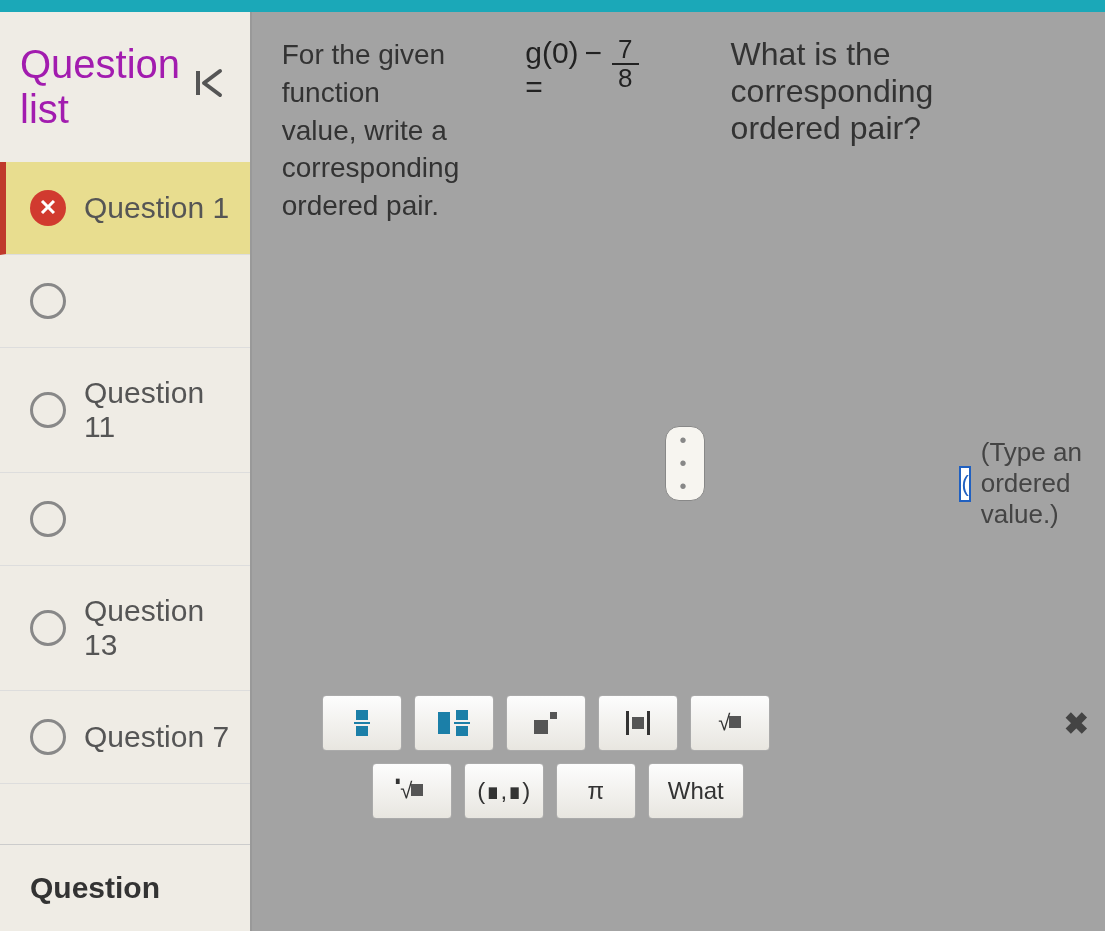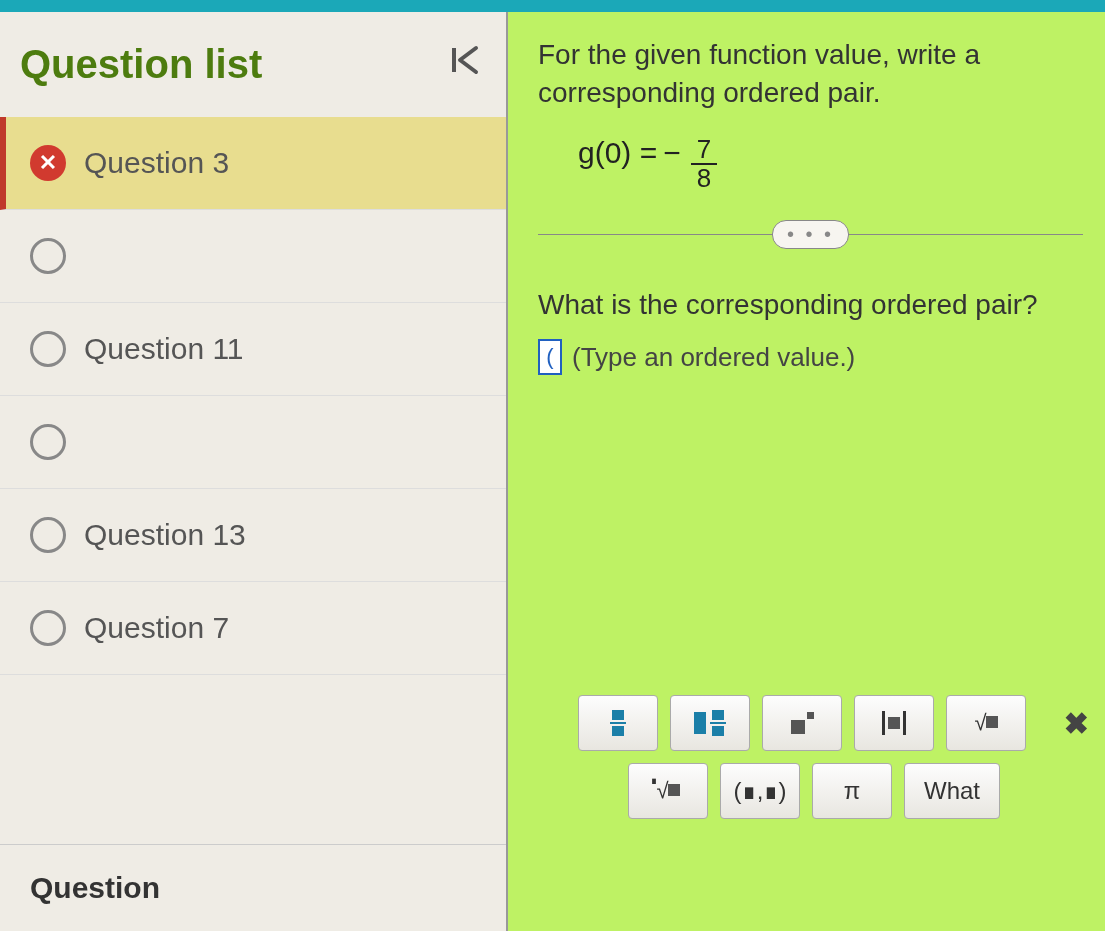--- a/index.html
+++ b/index.html
@@ -27,22 +27,22 @@
   background: #efece5;
 }
 .sidebar-header {
   display: flex;
   align-items: center;
   justify-content: space-between;
   padding: 30px 24px 30px 20px;
 }
 .sidebar-title {
   font-size: 40px;
-  color: #4d7c0f;
-  font-weight: 700;
+  color: #a21caf;
+  font-weight: 400;
 }
 .collapse-icon {
   font-size: 38px;
   color: #555;
   font-weight: bold;
   cursor: pointer;
 }
 .q-list {
   flex: 1;
   overflow: hidden;
@@ -85,23 +85,24 @@
   padding: 26px 30px;
   font-size: 30px;
   font-weight: bold;
   color: #333;
   border-top: 1px solid #ccc;
 }
 .main {
   flex: 1;
   padding: 24px 22px 0 30px;
   display: flex;
-  flex-direction: column;
-  background: #bef264;
+  flex-direction: row;
+  background: #a3a3a3;
   position: relative;
+  gap: 26px;
 }
 .prompt {
   font-size: 28px;
   color: #333;
   line-height: 1.35;
   margin-bottom: 24px;
 }
 .equation {
   font-size: 30px;
   color: #222;
@@ -136,21 +137,21 @@
   border-radius: 14px;
   padding: 2px 14px;
   color: #888;
   font-size: 20px;
   letter-spacing: 3px;
   margin: 0 0px;
   background: #f7f5f0;
   cursor: pointer;
 }
 .question-text {
-  font-size: 28px;
+  font-size: 32px;
   color: #333;
   margin-bottom: 18px;
 }
 .answer-row {
   display: flex;
   align-items: center;
   gap: 10px;
   font-size: 26px;
   color: #444;
 }
@@ -257,21 +258,21 @@
       <div class="collapse-icon">
         <svg width="36" height="36" viewBox="0 0 36 36">
             <path d="M8 6 V30" stroke="#555" stroke-width="4" fill="none"></path>
             <path d="M30 6 L14 18 L30 30" stroke="#555" stroke-width="4" fill="none" stroke-linejoin="round" stroke-linecap="round"></path>
           </svg>
       </div>
     </div>
     <div class="q-list">
       <div class="q-item active">
         <div class="status-icon status-wrong">✕</div>
-        <span>Question 3</span>
+        <span>Question 1</span>
       </div>
       <div class="q-item">
         <div class="status-icon status-empty"></div>
       </div>
       <div class="q-item">
         <div class="status-icon status-empty"></div>
         <span>Question 11</span>
       </div>
       <div class="q-item">
         <div class="status-icon status-empty"></div>

